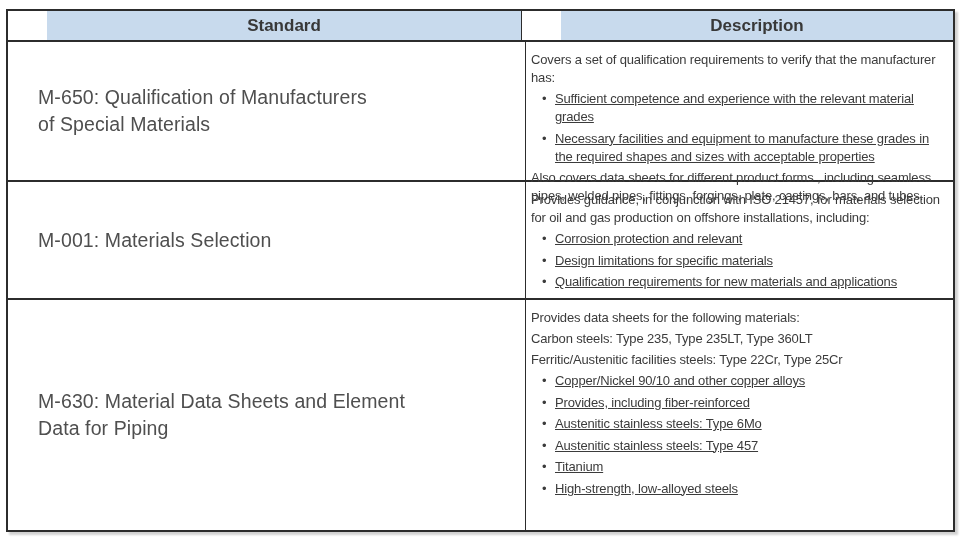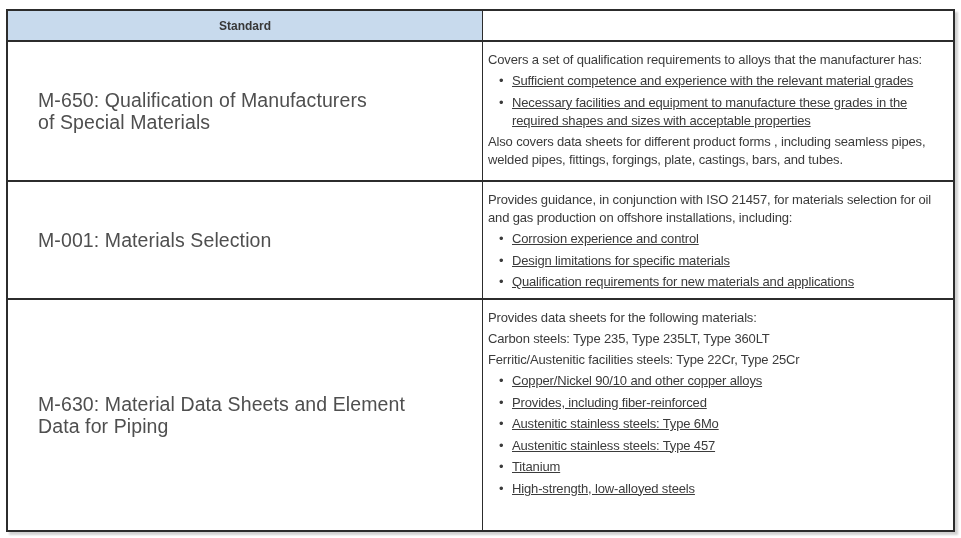--- a/index.html
+++ b/index.html
@@ -19,44 +19,45 @@
   }
   .header-row {
     display: flex;
     height: 31px;
     border-bottom: 2px solid #2c2c2c;
   }
   .th {
     background: #c8daed;
     color: #383838;
     font-weight: bold;
-    font-size: 12px;
+    font-size: 17px;
     display: flex;
     align-items: center;
     justify-content: center;
+    margin-left: 39px;
   }
   .th.std-col { width: 475px; border-right: 1px solid #2c2c2c; }
   .th.desc-col { flex: 1; }
   .row {
     display: flex;
     border-bottom: 2px solid #2c2c2c;
   }
   .row:last-child { border-bottom: none; }
   .row:nth-child(1) { height: 140px; }
   .row:nth-child(2) { height: 118px; }
   .row:nth-child(3) { height: 230px; }
   .cell.std {
-    width: 475px;
+    width: 518px;
     border-right: 1px solid #2c2c2c;
     display: flex;
     align-items: center;
     padding-left: 30px;
     padding-right: 40px;
     font-size: 19.5px;
-    line-height: 22px;
+    line-height: 27px;
     color: #4f4f4f;
     letter-spacing: 0.1px;
   }
   .cell.desc {
     flex: 1;
     padding: 9px 4px 4px 5px;
     font-size: 13px;
     line-height: 18px;
     color: #3b3b3b;
     letter-spacing: -0.15px;
@@ -74,40 +75,41 @@
     left: 11px;
     top: 0;
   }
 </style>
 </head>
 <body>
 
 <div class="tbl">
   <div class="header-row">
     <div class="th std-col">Standard</div>
+    <div class="th desc-col">Description</div>
   </div>
   <div>
       <div class="row">
         <div class="cell std">
           <div>M-650: Qualification of Manufacturers<br>of Special Materials</div>
         </div>
         <div class="cell desc">
-          <div class="para">Covers a set of qualification requirements to alloys that the manufacturer has:</div>
+          <div class="para">Covers a set of qualification requirements to verify that the manufacturer has:</div>
           <div class="bullet">Sufficient competence and experience with the relevant material grades</div>
           <div class="bullet">Necessary facilities and equipment to manufacture these grades in the required shapes and sizes with acceptable properties</div>
           <div class="para">Also covers data sheets for different product forms , including seamless pipes, welded pipes, fittings, forgings, plate, castings, bars, and tubes.</div>
         </div>
       </div>
       <div class="row">
         <div class="cell std">
           <div>M-001: Materials Selection</div>
         </div>
         <div class="cell desc">
           <div class="para">Provides guidance, in conjunction with ISO 21457, for materials selection for oil and gas production on offshore installations, including:</div>
-          <div class="bullet">Corrosion experience and control</div>
+          <div class="bullet">Corrosion protection and relevant</div>
           <div class="bullet">Design limitations for specific materials</div>
           <div class="bullet">Qualification requirements for new materials and applications</div>
         </div>
       </div>
       <div class="row">
         <div class="cell std">
           <div>M-630: Material Data Sheets and Element<br>Data for Piping</div>
         </div>
         <div class="cell desc">
           <div class="para">Provides data sheets for the following materials:</div>

